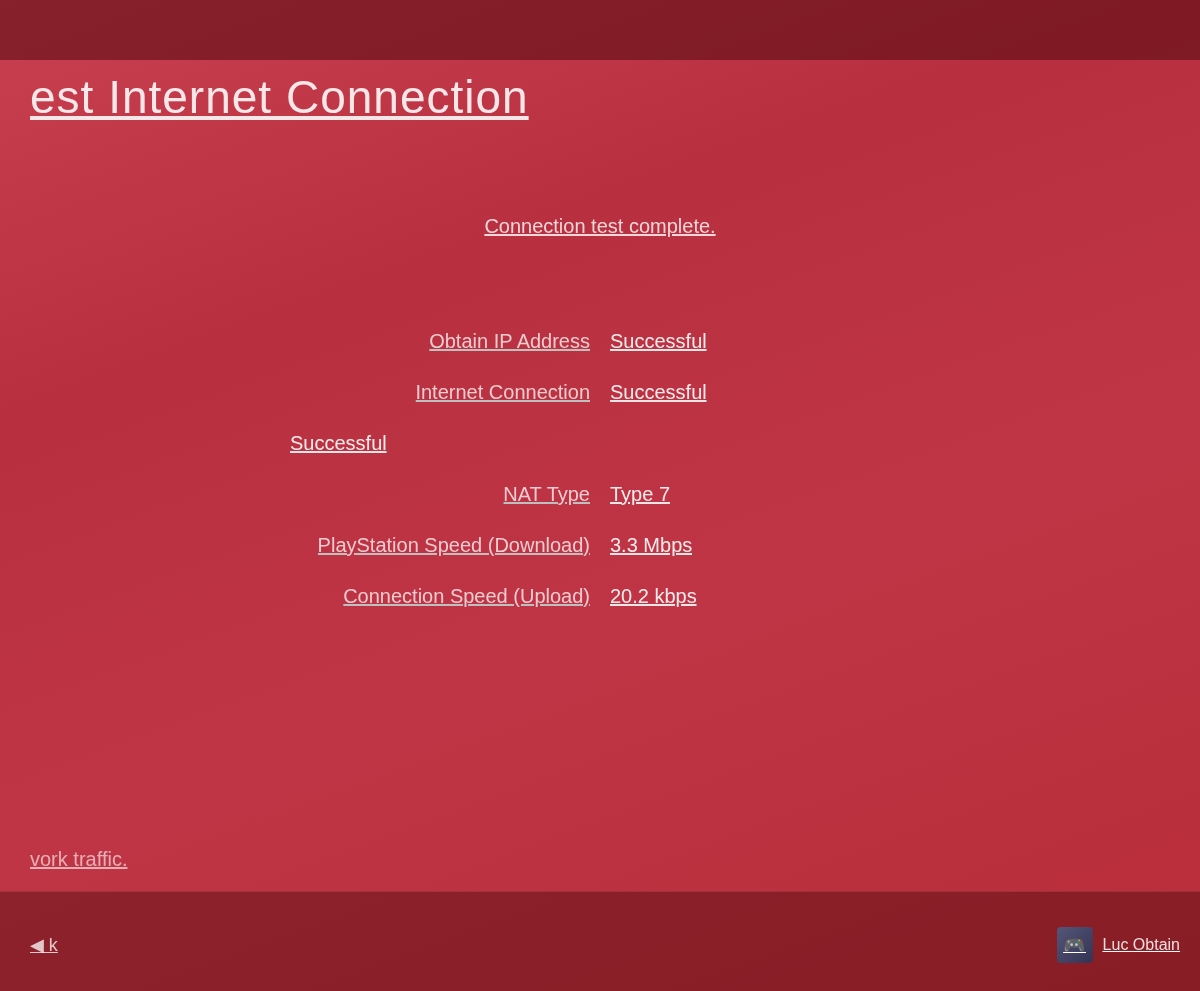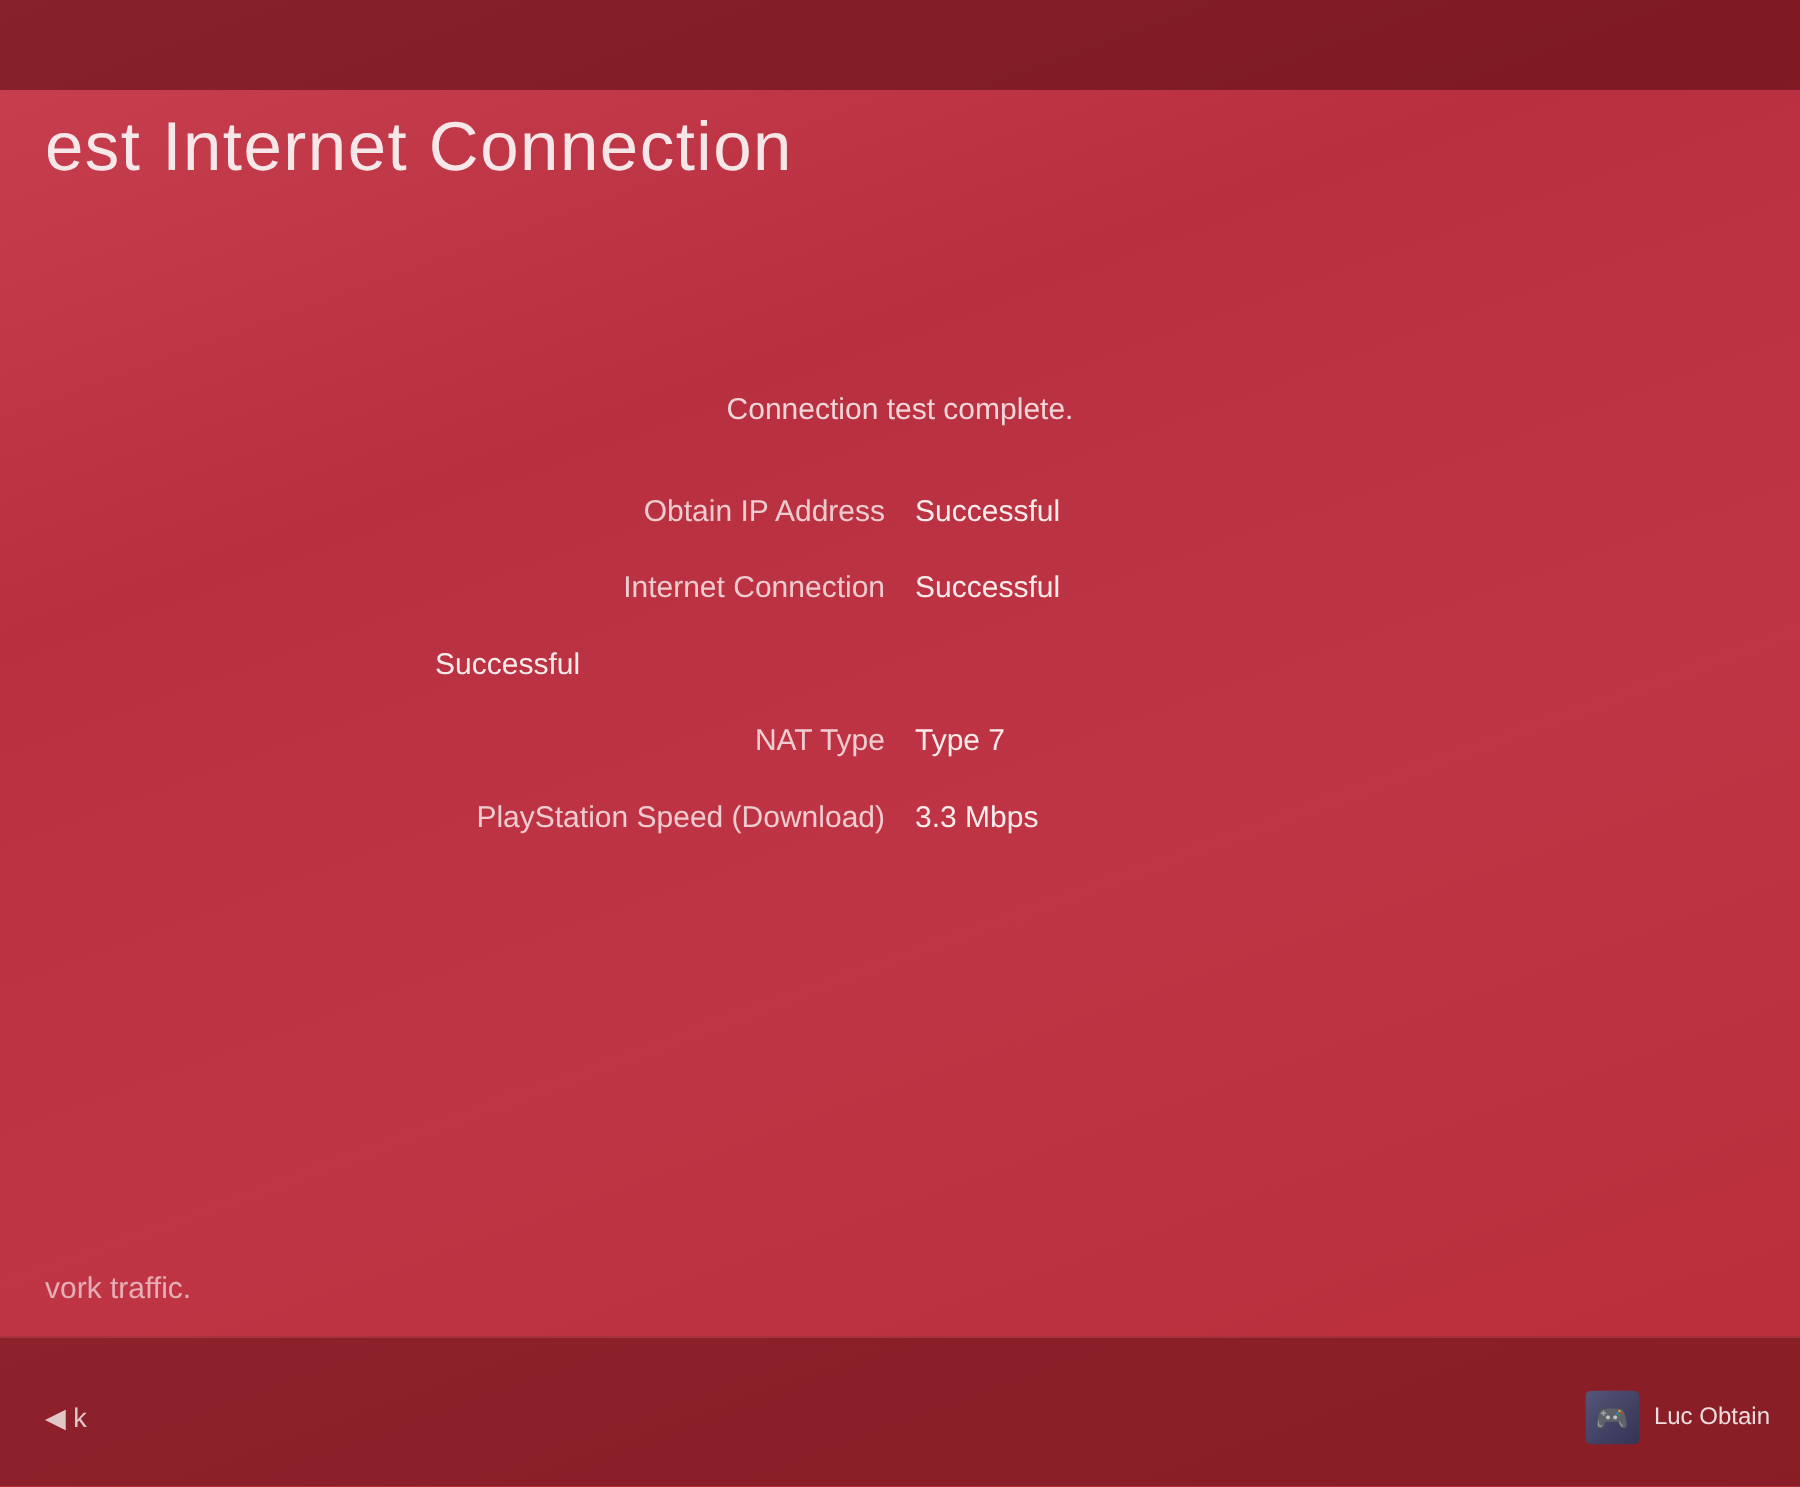--- a/index.html
+++ b/index.html
@@ -1,18 +1,19 @@
 <!DOCTYPE html>
 <html><head>
   <meta charset="utf-8">
   <style>
     * {
       margin: 0;
       padding: 0;
       box-sizing: border-box;
+      text-decoration: underline;
     }
 
     body {
       width: 1200px;
       height: 991px;
       background-color: #c0373a;
       font-family: 'Arial', sans-serif;
       overflow: hidden;
       position: relative;
     }
@@ -57,21 +58,20 @@
 
     .subtitle {
       position: absolute;
       top: 215px;
       left: 0;
       right: 0;
       text-align: center;
       color: rgba(255, 255, 255, 0.80);
       font-size: 20px;
       font-weight: 300;
-      margin-top: 47px;
     }
 
     .results-table {
       position: absolute;
       top: 330px;
       left: 50%;
       transform: translateX(-50%);
       width: 620px;
     }
 
@@ -176,20 +176,24 @@
         <span class="result-value">Successful</span>
       </div>
       <div class="result-row">
         <span class="result-label">NAT Type</span>
         <span class="result-value">Type 7</span>
       </div>
       <div class="result-row">
         <span class="result-label">PlayStation Speed (Download)</span>
         <span class="result-value">3.3 Mbps</span>
       </div>
+      <div class="result-row">
+        <span class="result-label">Connection Speed (Upload)</span>
+        <span class="result-value">20.2 kbps</span>
+      </div>
     </div>
 
   <p class="note-text">vork traffic.</p>
 
   <div class="bottom-band">
     <span class="back-button">◀ k</span>
     <div class="user-profile">
       <div class="avatar">
         <div class="avatar-inner">🎮</div>
       </div>

